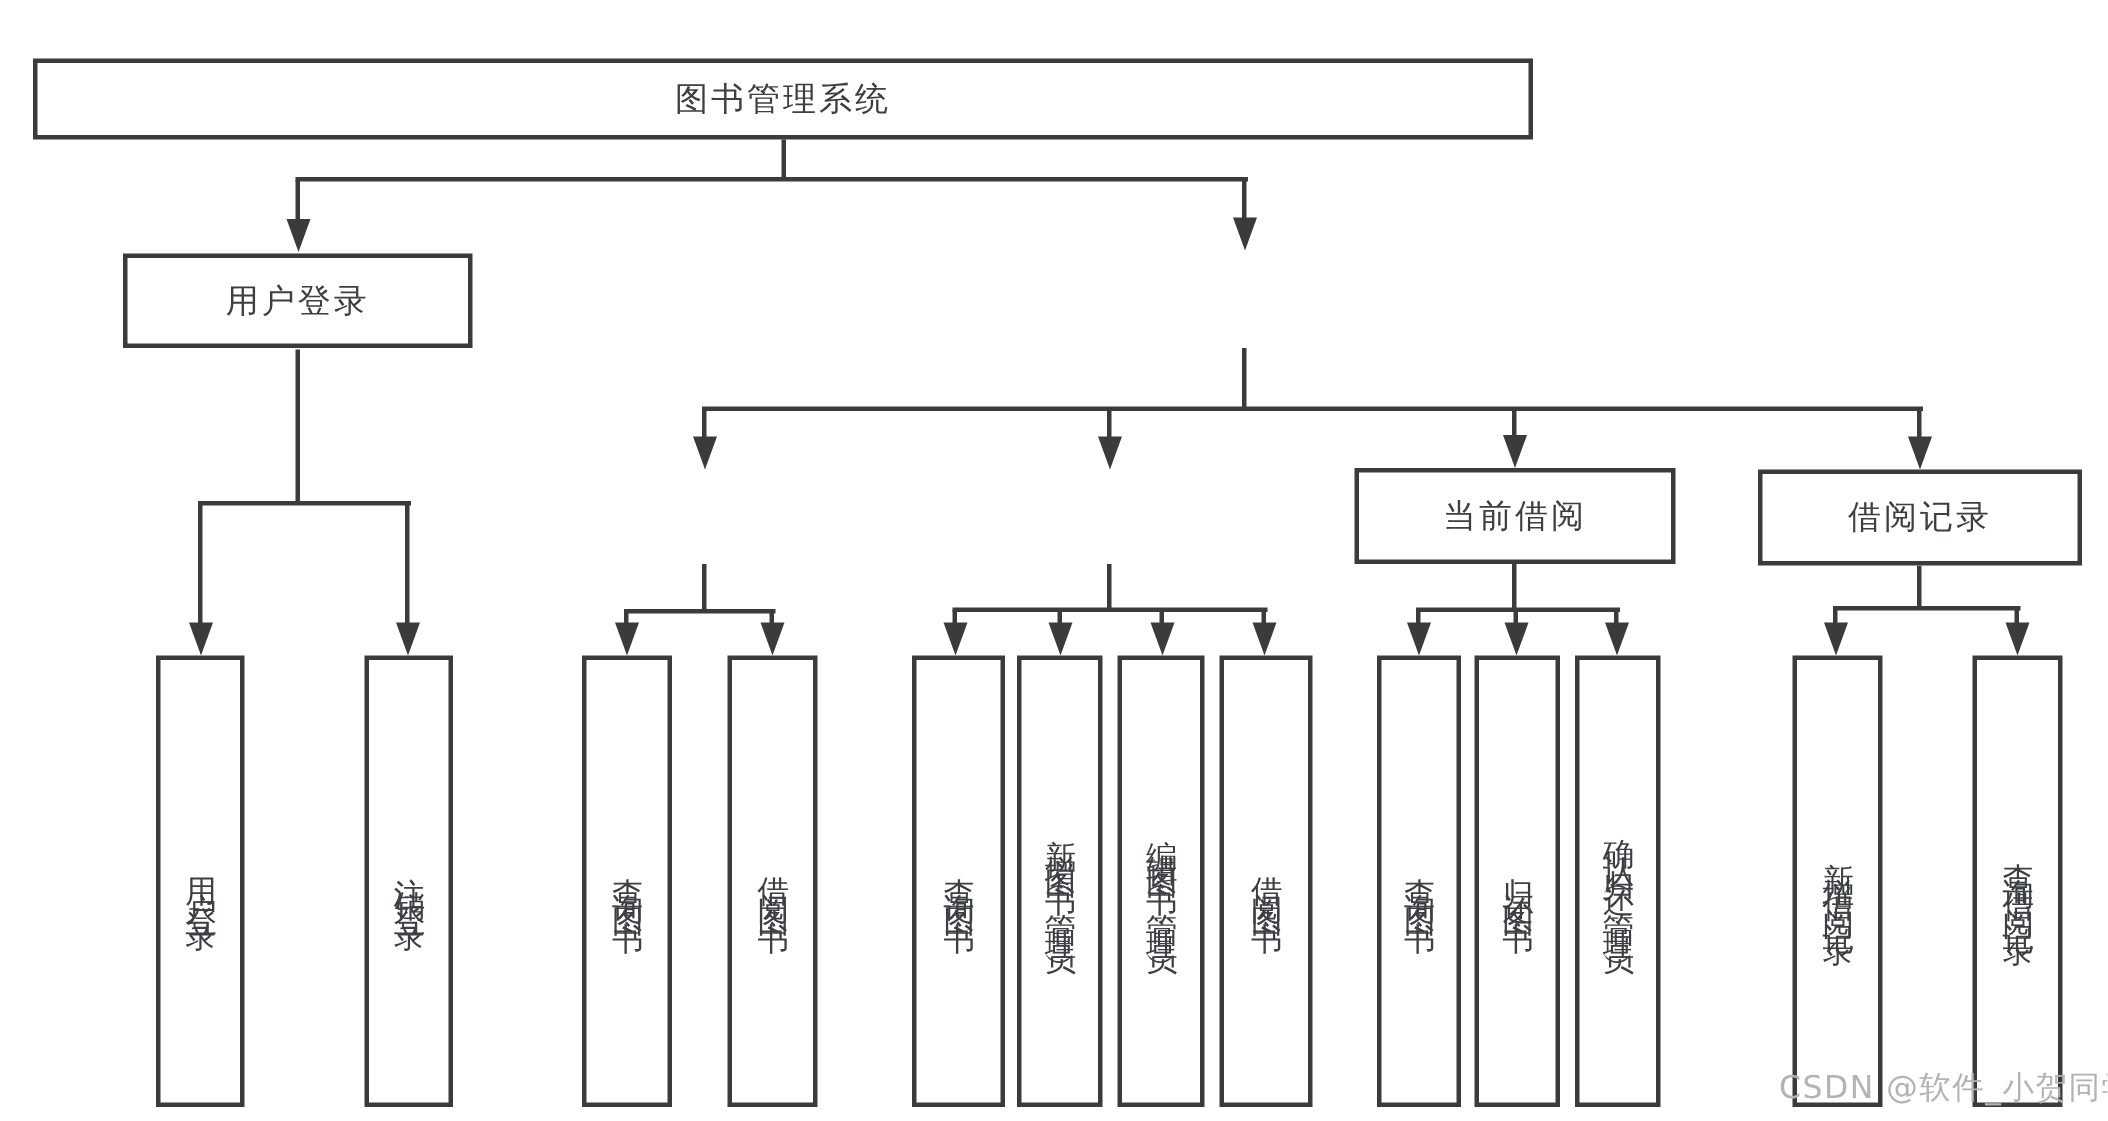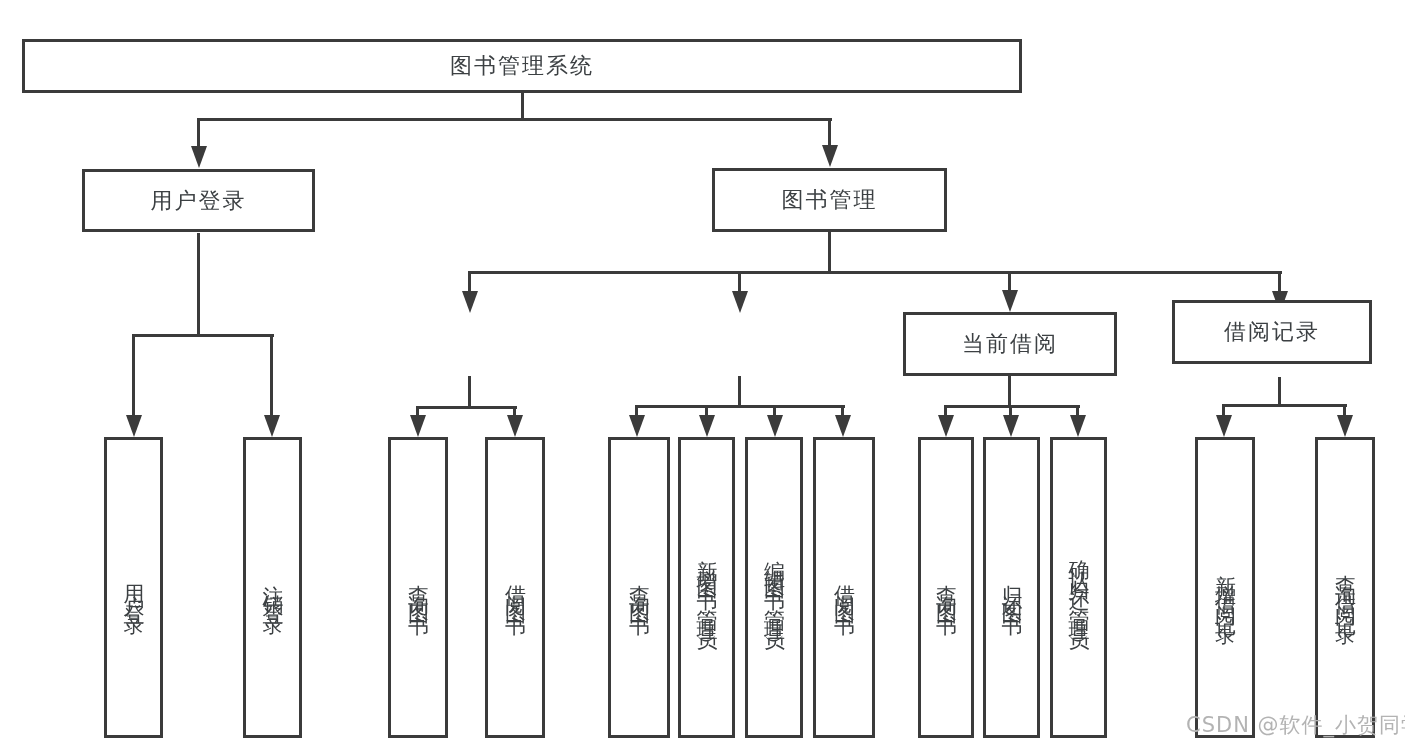--- a/index.html
+++ b/index.html
@@ -127,33 +127,30 @@
     <div class="arrow" style="left: 1003px; top: 415px;"></div>
     <div class="arrow" style="left: 1070px; top: 415px;"></div>
     <div class="arrow" style="left: 1216px; top: 415px;"></div>
     <div class="arrow" style="left: 1337px; top: 415px;"></div>
     <div class="node" style="left: 22px; top: 28px; width: 1000px; height: 54px; margin-top: 11px;">
       <span class="lbl">图书管理系统</span>
     </div>
     <div class="node" style="left: 82px; top: 169px; width: 233px; height: 63px;">
       <span class="lbl">用户登录</span>
     </div>
-    <div class="node" style="left: 712px; top: 168px; width: 235px; height: 64px;">
-      <span class="lbl">图书管理</span>
-    </div>
     <div class="node vertical" style="left: 104px; top: 437px; width: 59px; height: 301px;">
       <span class="lbl">用户登录</span>
     </div>
     <div class="node vertical" style="left: 243px; top: 437px; width: 59px; height: 301px;">
       <span class="lbl">注销登录</span>
     </div>
     <div class="node" style="left: 903px; top: 312px; width: 214px; height: 64px;">
       <span class="lbl">当前借阅</span>
     </div>
-    <div class="node" style="left: 1172px; top: 300px; width: 200px; height: 64px;">
+    <div class="node" style="left: 1172px; top: 313px; width: 216px; height: 64px;">
       <span class="lbl">借阅记录</span>
     </div>
     <div class="node vertical" style="left: 388px; top: 437px; width: 60px; height: 301px;">
       <span class="lbl">查询图书</span>
     </div>
     <div class="node vertical" style="left: 485px; top: 437px; width: 60px; height: 301px;">
       <span class="lbl">借阅图书</span>
     </div>
     <div class="node vertical" style="left: 608px; top: 437px; width: 62px; height: 301px;">
       <span class="lbl">查询图书</span>

